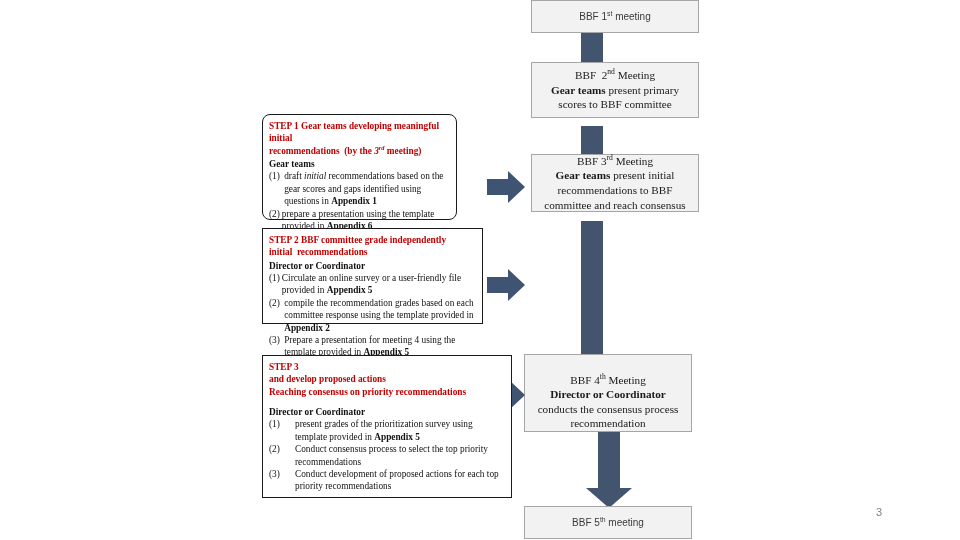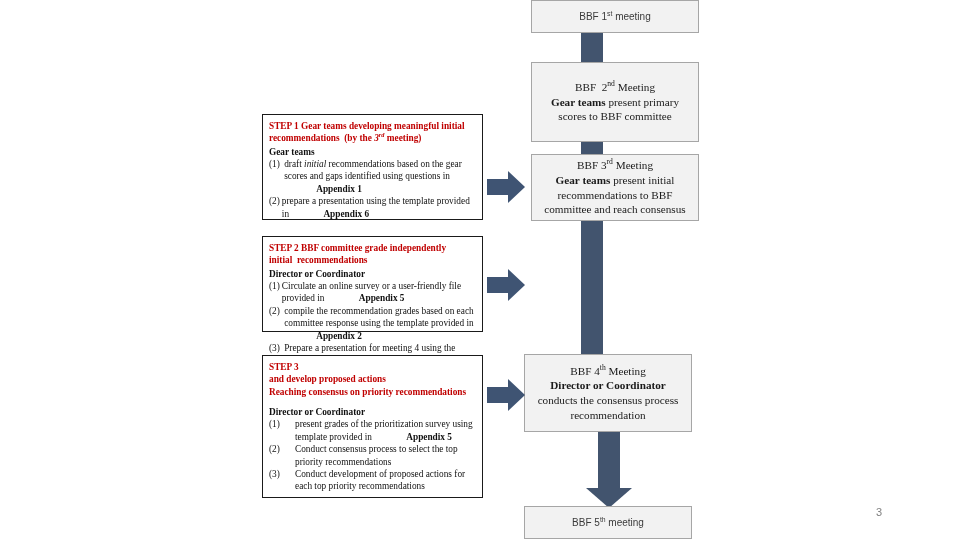--- a/index.html
+++ b/index.html
@@ -95,21 +95,21 @@
     font-weight: bold;
     color: #111111;
   }
   .sbox .item {
     display: flex;
     align-items: flex-start;
   }
   .sbox .num { flex: 0 0 auto; }
   .sbox .txt { flex: 1 1 auto; }
   .sbox .gap { height: 7px; }
-  .sbox b { font-weight: bold; margin-left: 32px; }
+  .sbox b { font-weight: bold; }
   .sbox i { font-style: italic; }
 
   
   .sbox.wide .num { width: 26px; }
   .sbox.narrow .num { margin-right: 2px; }
 
   
   .pagenum {
     position: absolute;
     font-family: "Liberation Sans", sans-serif;
@@ -125,38 +125,38 @@
 <div class="vstem" style="left:581px; top:221px; width:22px; height:133px;"></div>
 <div class="vstem" style="left:598px; top:432px; width:22px; height:56px;"></div>
 <div class="vhead" style="left:586px; top:488px;"></div>
 
 <div class="mbox sans" style="left:531px; top:0px; width:168px; height:33px;">
   <div class="inner">
     <span>BBF 1<sup>st</sup> meeting</span>
   </div>
 </div>
 
-<div class="mbox serif" style="left:531px; top:62px; width:168px; height:80px;">
+<div class="mbox serif" style="left:531px; top:62px; width:168px; height:56px;">
   <div class="inner">
     <div>BBF&nbsp; 2<sup>nd</sup> Meeting</div>
     <div><b>Gear teams</b> present primary</div>
     <div>scores to BBF committee</div>
   </div>
 </div>
 
-<div class="mbox serif" style="left:531px; top:154px; width:168px; height:67px;">
+<div class="mbox serif" style="left:531px; top:154px; width:168px; height:58px;">
   <div class="inner">
     <div>BBF 3<sup>rd</sup> Meeting</div>
     <div><b>Gear teams</b> present initial</div>
     <div>recommendations to BBF</div>
     <div>committee and reach consensus</div>
   </div>
 </div>
 
-<div class="mbox serif" style="left:524px; top:354px; width:168px; height:78px;">
+<div class="mbox serif" style="left:524px; top:354px; width:168px; height:78px;align-items:flex-end;">
   <div class="inner">
     <div>BBF 4<sup>th</sup> Meeting</div>
     <div><b>Director or Coordinator</b></div>
     <div>conducts the consensus process</div>
     <div>recommendation</div>
   </div>
 </div>
 
 <div class="mbox sans" style="left:524px; top:506px; width:168px; height:33px;">
   <div class="inner">
@@ -170,57 +170,57 @@
 </div>
 <div class="rarrow" style="left:487px; top:269px;">
   <div class="shaft"></div>
   <div class="head"></div>
 </div>
 <div class="rarrow" style="left:487px; top:379px;">
   <div class="shaft"></div>
   <div class="head"></div>
 </div>
 
-<div class="sbox narrow" style="left:262px; top:114px; width:221px; height:106px;">
+<div class="sbox narrow" style="left:262px; top:114px; width:195px; height:106px;border-radius:8px;">
   <div class="head">
     <div>STEP 1 Gear teams developing meaningful initial</div>
     <div>recommendations&nbsp; (by the <i>3</i><sup><i>rd</i></sup> meeting)</div>
   </div>
   <div class="sub">Gear teams</div>
   <div class="item">
     <span class="num">(1)&nbsp;</span>
     <span class="txt">draft <i>initial</i> recommendations based on the gear scores and gaps identified using questions in <b>Appendix 1</b></span>
   </div>
   <div class="item">
     <span class="num">(2)</span>
     <span class="txt">prepare a presentation using the template provided in <b>Appendix 6</b></span>
   </div>
 </div>
 
-<div class="sbox narrow" style="left:262px; top:236px; width:221px; height:96px;">
+<div class="sbox narrow" style="left:262px; top:228px; width:221px; height:96px;">
   <div class="head">
     <div>STEP 2 BBF committee grade independently</div>
     <div>initial&nbsp; recommendations</div>
   </div>
   <div class="sub">Director or Coordinator</div>
   <div class="item">
     <span class="num">(1)</span>
     <span class="txt">Circulate an online survey or a user-friendly file provided in <b>Appendix 5</b></span>
   </div>
   <div class="item">
     <span class="num">(2)&nbsp;</span>
     <span class="txt">compile the recommendation grades based on each committee response using the template provided in <b>Appendix 2</b></span>
   </div>
   <div class="item">
     <span class="num">(3)&nbsp;</span>
     <span class="txt">Prepare a presentation for meeting 4 using the template provided in <b>Appendix 5</b></span>
   </div>
 </div>
 
-<div class="sbox wide" style="left:262px; top:355px; width:221px; height:143px;">
+<div class="sbox wide" style="left:262px; top:355px; width:250px; height:143px;">
   <div class="head">
     <div>STEP 3</div>
     <div>and develop proposed actions</div>
     <div>Reaching consensus on priority recommendations</div>
   </div>
   <div class="gap"></div>
   <div class="sub">Director or Coordinator</div>
   <div class="item">
     <span class="num">(1)</span>
     <span class="txt">present grades of the prioritization survey using template provided in <b>Appendix 5</b></span>

